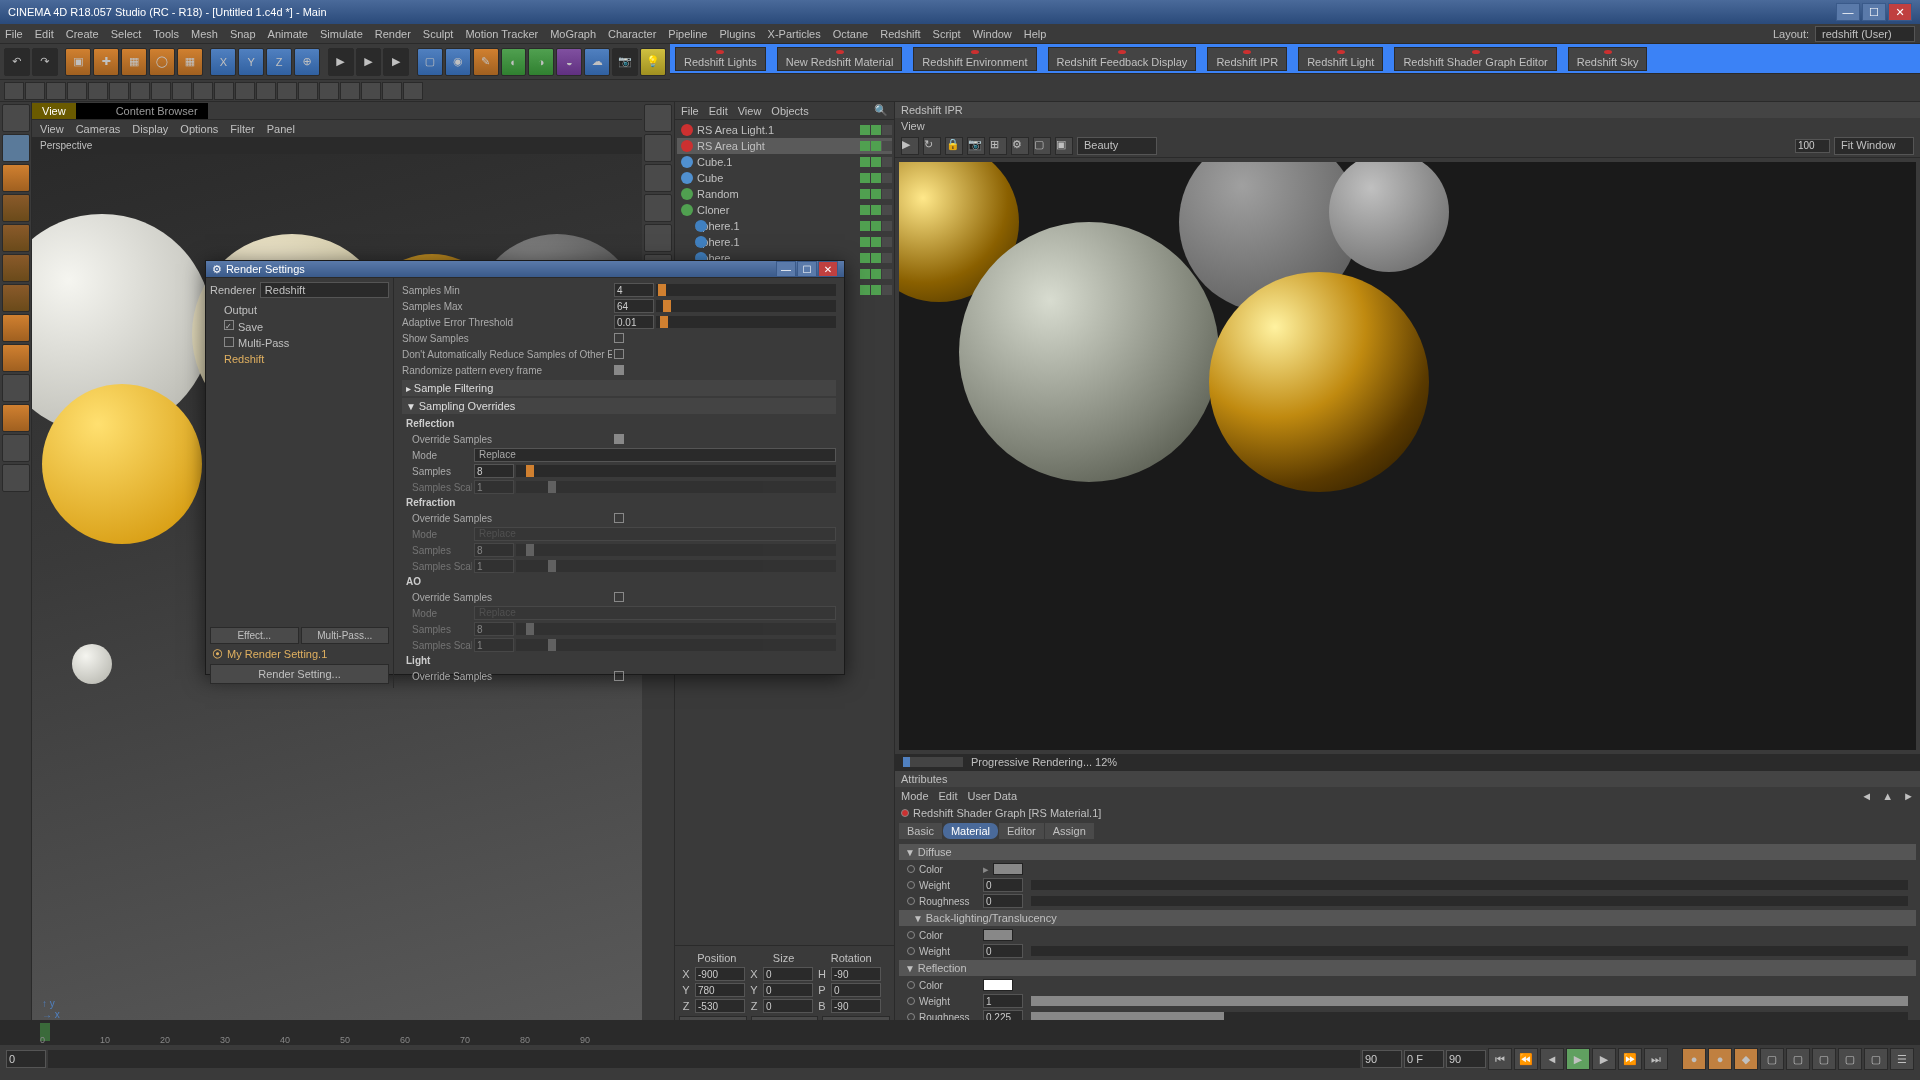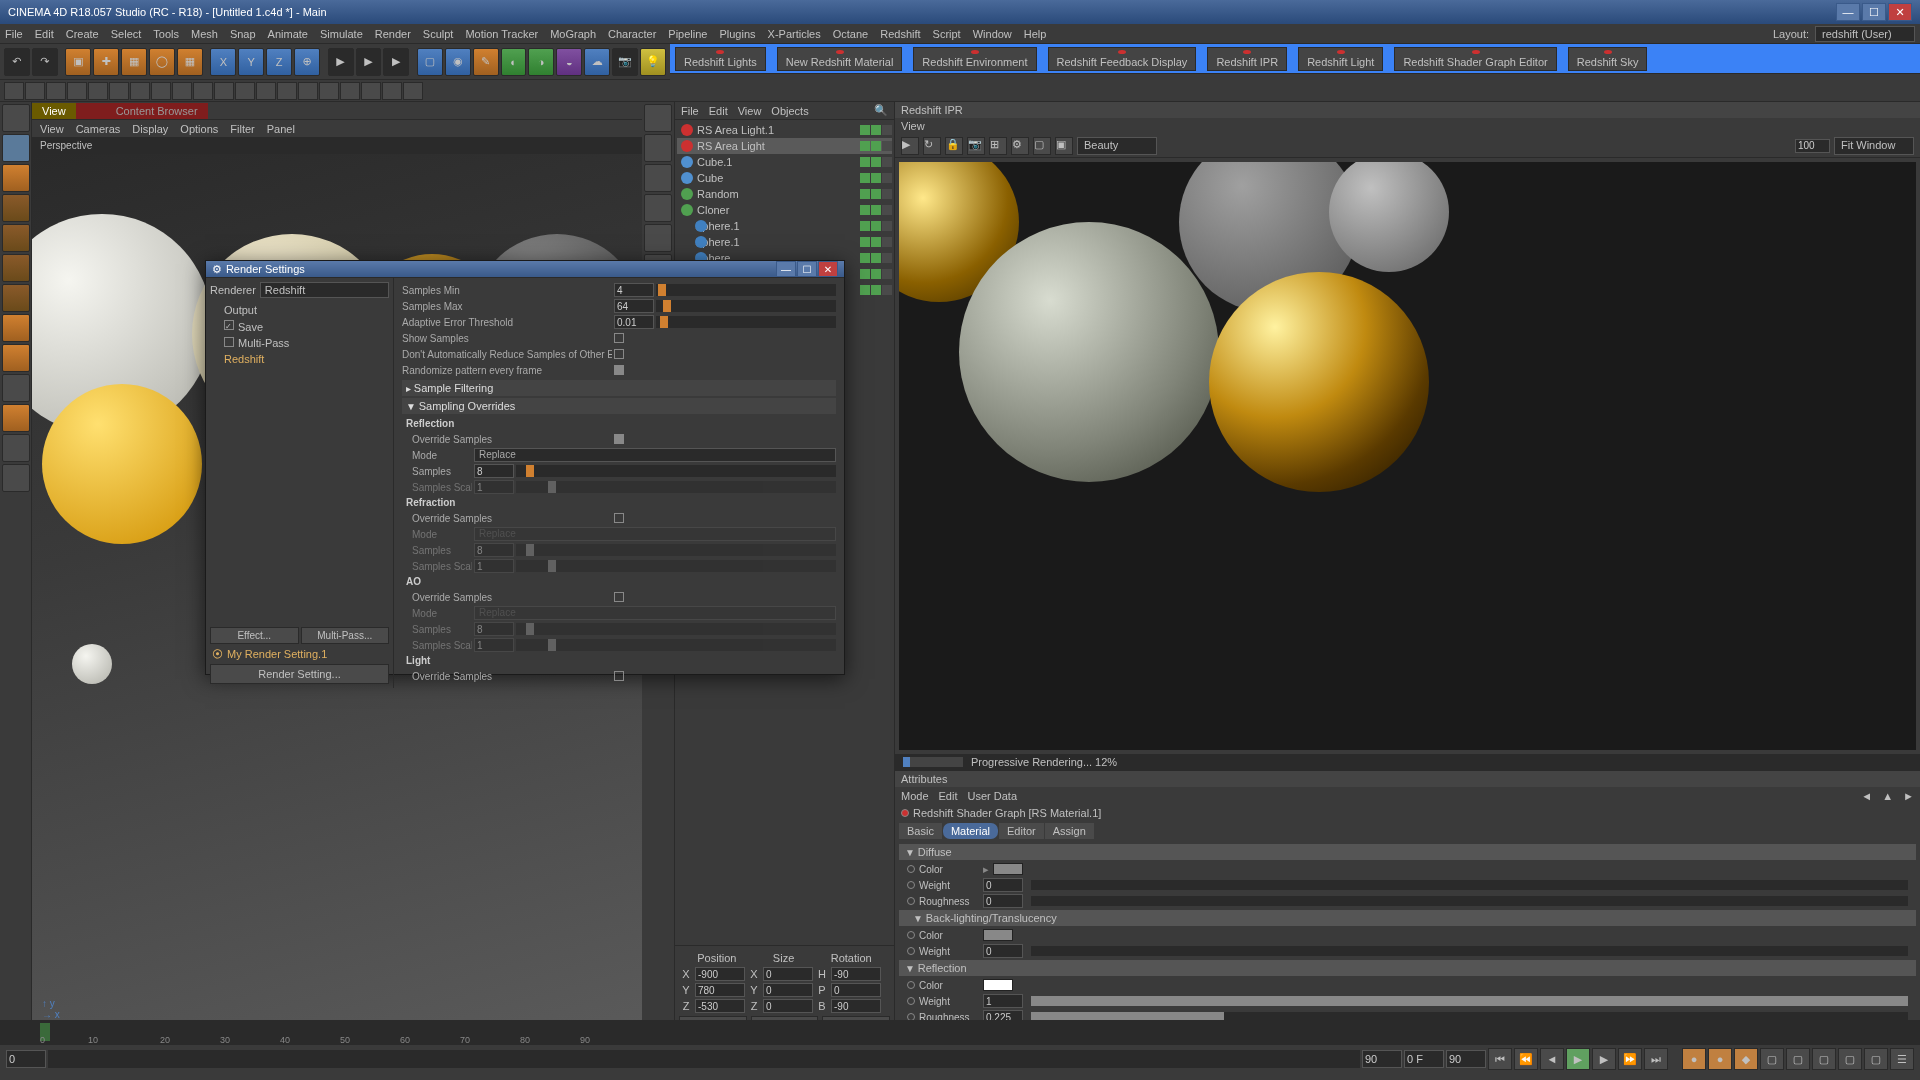--- a/index.html
+++ b/index.html
@@ -27,21 +27,21 @@
 .tb2-icon { width: 20px; height: 18px; background: #4a4a4a; border: 1px solid #2a2a2a; }
 .main-area { display: flex; height: calc(100% - 152px); }
 .left-tools { width: 32px; background: #3a3a3a; border-right: 1px solid #2a2a2a; display: flex; flex-direction: column; gap: 2px; padding: 2px; }
 .lt-icon { width: 28px; height: 28px; background: #4a4a4a; border: 1px solid #2a2a2a; border-radius: 2px; }
 .lt-icon.orange { background: linear-gradient(#d08030, #a06020); }
 .lt-icon.brown { background: linear-gradient(#8a5a2a, #6a4a1a); }
 .lt-icon.lt-blue { background: #5a7a9a; }
 .viewport-area { width: 610px; display: flex; flex-direction: column; }
 .vp-tabs { background: #3a3a3a; height: 18px; display: flex; align-items: center; border-bottom: 1px solid #2a2a2a; }
 .vp-tab { padding: 2px 10px; background: #6a5a00; color: #fff; }
-.vp-tab.inactive { background: #7f1d1d; color: #999; padding-left: 40px; }
+.vp-tab.inactive { background: #000000; color: #999; padding-left: 40px; }
 .vp-menu { background: #3a3a3a; height: 18px; display: flex; align-items: center; gap: 12px; padding: 0 8px; border-bottom: 1px solid #2a2a2a; }
 .vp-label { background: #2a2a2a; padding: 2px 8px; font-size: 10px; height: 16px; }
 .viewport { flex: 1; background: linear-gradient(165deg, #2a2a2a 0%, #3a3a3a 40%, #5a5a5a 100%); position: relative; overflow: hidden; }
 .sphere { position: absolute; border-radius: 50%; }
 .right-side { flex: 1; display: flex; }
 .mid-tools { width: 32px; background: #3a3a3a; display: flex; flex-direction: column; gap: 2px; padding: 2px; }
 .obj-panel { width: 220px; background: #3a3a3a; border-left: 1px solid #2a2a2a; display: flex; flex-direction: column; }
 .obj-menu { height: 18px; display: flex; align-items: center; gap: 10px; padding: 0 6px; background: #3a3a3a; border-bottom: 1px solid #2a2a2a; }
 .obj-tree { flex: 1; background: #3a3a3a; padding: 2px; }
 .obj-row { display: flex; align-items: center; height: 16px; padding-left: 4px; gap: 4px; }
@@ -577,21 +577,21 @@
         </div>
       </div>
     </div>
   </div>
 </div>
 
 <div class="bottom-bar">
   <div class="timeline">
     <div style="position:absolute;left:40px;top:2px;width:10px;height:18px;background:#3a6a3a;"></div>
   <div class="tl-tick" style="left: 40px;">0</div>
-      <div class="tl-tick" style="left: 88px; text-align: center;">10</div>
+      <div class="tl-tick" style="left: 100px; text-align: center;">10</div>
       <div class="tl-tick" style="left: 160px;">20</div>
       <div class="tl-tick" style="left: 220px;">30</div>
       <div class="tl-tick" style="left: 280px;">40</div>
       <div class="tl-tick" style="left: 340px;">50</div>
       <div class="tl-tick" style="left: 400px;">60</div>
       <div class="tl-tick" style="left: 460px;">70</div>
       <div class="tl-tick" style="left: 520px;">80</div>
       <div class="tl-tick" style="left: 580px;">90</div>
     </div>
   <div class="playback">

